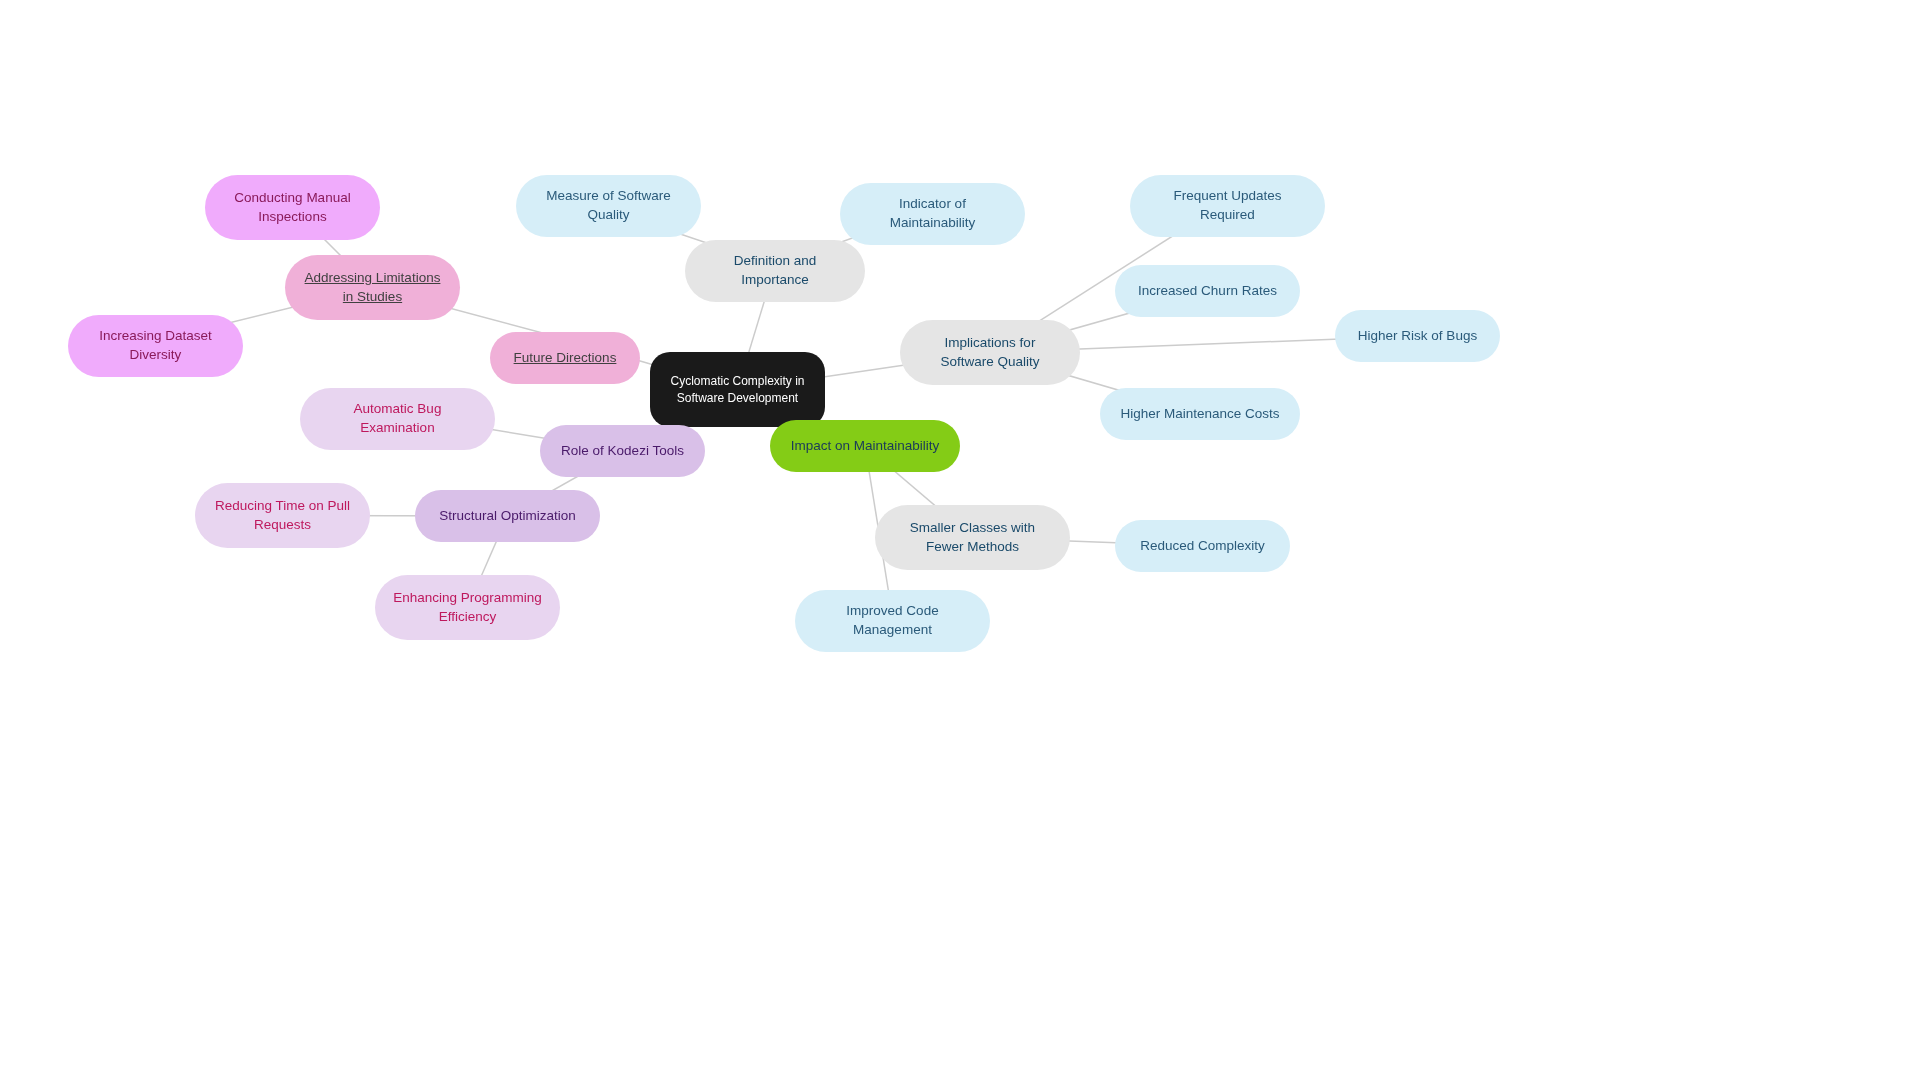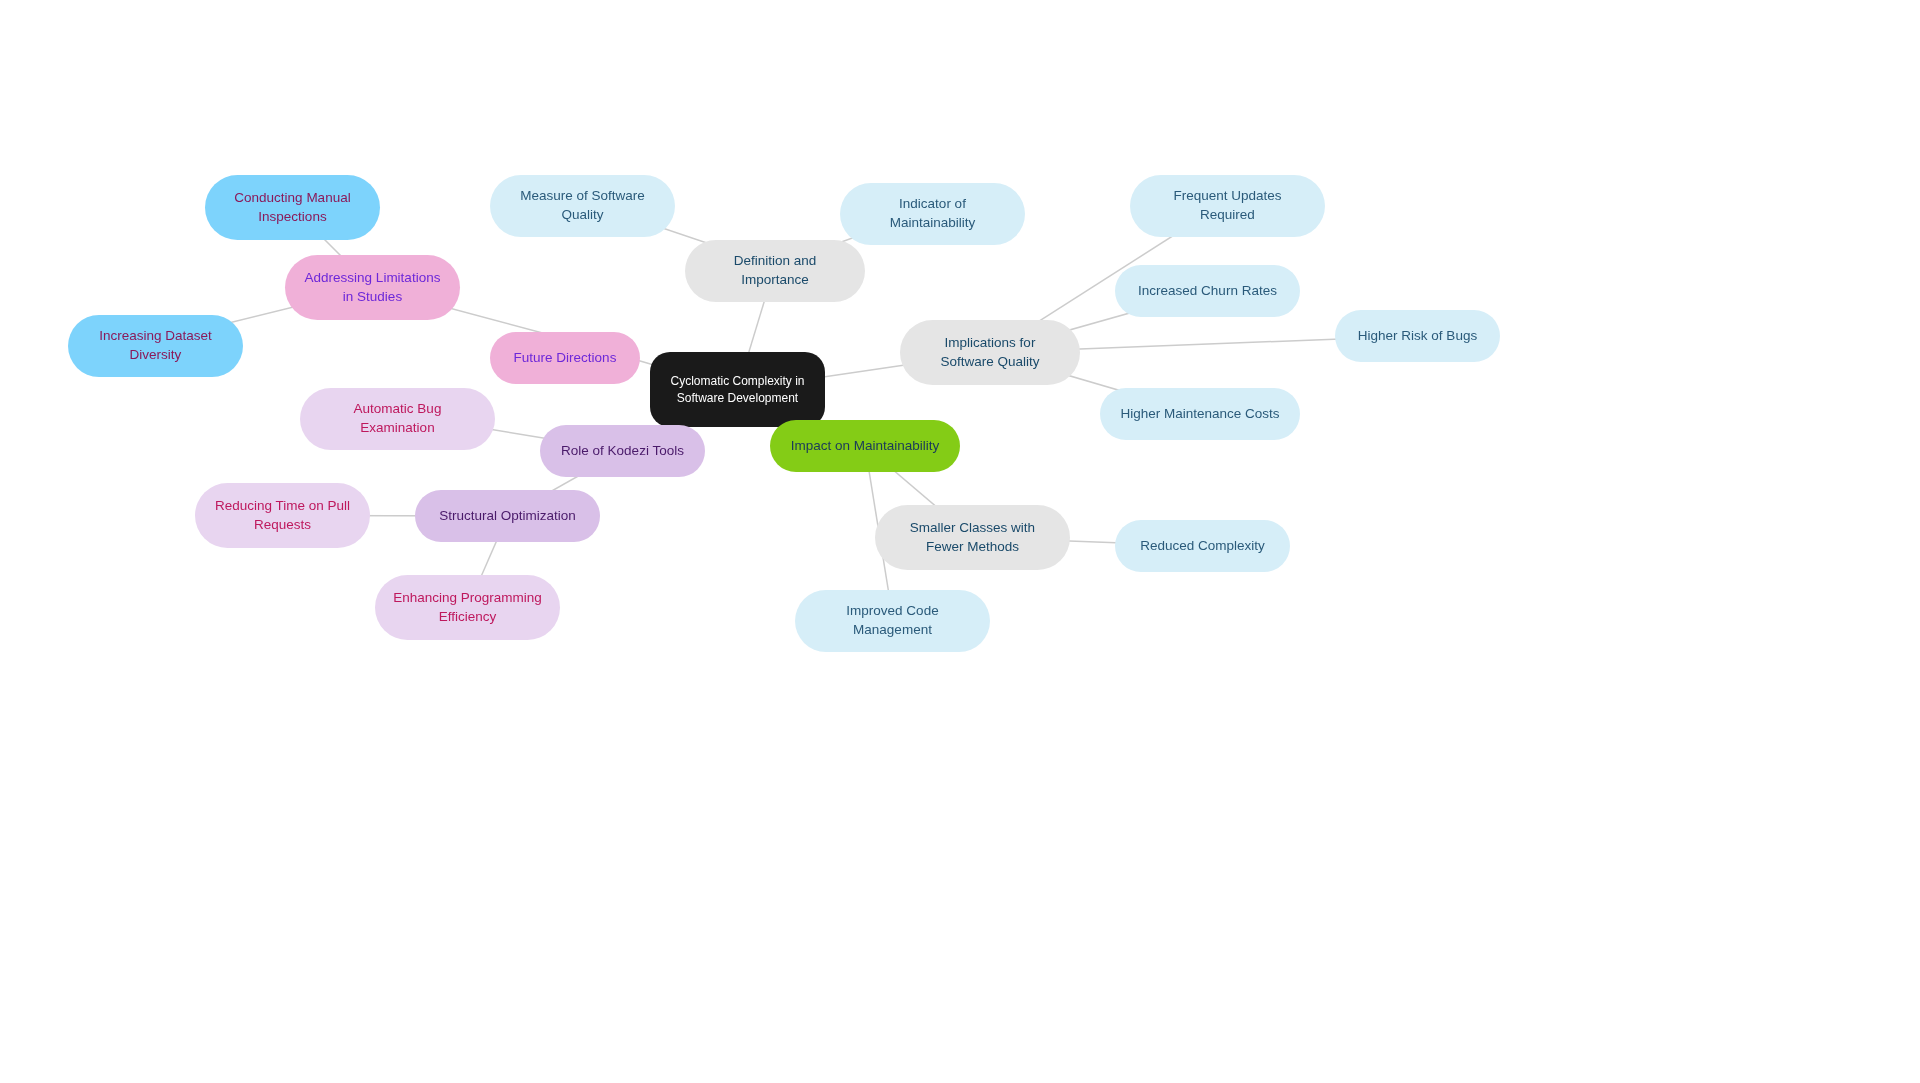--- a/index.html
+++ b/index.html
@@ -59,26 +59,27 @@
     }
     .node-purple-light {
       background: #e8d5f0;
       color: #be185d;
     }
     .node-purple-medium {
       background: #d9c0e8;
       color: #4a1a6a;
     }
     .node-pink-light {
-      background: #7dd3fc;
+      background: #f0abfc;
       color: #8a1a5a;
     }
     .node-pink-medium {
       background: #f0b0d8;
-      color: #6d28d9;
+      color: #404040;
+      text-decoration: underline;
     }
   </style>
 </head>
 <body>
 
 <div id="mindmap-container">
   <svg id="connections">
       <line x1="737.5" y1="389.5" x2="775" y2="266" stroke="#cccccc" stroke-width="1.5"></line>
       <line x1="775" y1="266" x2="582.5" y2="201" stroke="#cccccc" stroke-width="1.5"></line>
       <line x1="775" y1="266" x2="932.5" y2="209" stroke="#cccccc" stroke-width="1.5"></line>
@@ -96,21 +97,21 @@
       <line x1="372.5" y1="287.5" x2="292.5" y2="207.5" stroke="#cccccc" stroke-width="1.5"></line>
       <line x1="372.5" y1="287.5" x2="155.5" y2="341" stroke="#cccccc" stroke-width="1.5"></line>
       <line x1="737.5" y1="389.5" x2="622.5" y2="451" stroke="#cccccc" stroke-width="1.5"></line>
       <line x1="622.5" y1="451" x2="397.5" y2="414" stroke="#cccccc" stroke-width="1.5"></line>
       <line x1="622.5" y1="451" x2="507.5" y2="516" stroke="#cccccc" stroke-width="1.5"></line>
       <line x1="507.5" y1="516" x2="282.5" y2="515.5" stroke="#cccccc" stroke-width="1.5"></line>
       <line x1="507.5" y1="516" x2="467.5" y2="607.5" stroke="#cccccc" stroke-width="1.5"></line>
     </svg>
 <div class="node node-center" style="left: 650px; top: 352px; width: 175px; min-height: 75px;">Cyclomatic Complexity in Software Development</div>
     <div class="node node-blue-medium" style="left: 685px; top: 240px; width: 180px; min-height: 52px;">Definition and Importance</div>
-    <div class="node node-blue-light" style="left: 490px; top: 175px; width: 185px; min-height: 52px;">Measure of Software Quality</div>
+    <div class="node node-blue-light" style="left: 516px; top: 175px; width: 185px; min-height: 52px;">Measure of Software Quality</div>
     <div class="node node-blue-light" style="left: 840px; top: 183px; width: 185px; min-height: 52px;">Indicator of Maintainability</div>
     <div class="node node-blue-medium" style="left: 900px; top: 320px; width: 180px; min-height: 65px;">Implications for Software Quality</div>
     <div class="node node-blue-light" style="left: 1130px; top: 175px; width: 195px; min-height: 52px;">Frequent Updates Required</div>
     <div class="node node-blue-light" style="left: 1115px; top: 265px; width: 185px; min-height: 52px;">Increased Churn Rates</div>
     <div class="node node-blue-light" style="left: 1335px; top: 310px; width: 165px; min-height: 52px;">Higher Risk of Bugs</div>
     <div class="node node-blue-light" style="left: 1100px; top: 388px; width: 200px; min-height: 52px;">Higher Maintenance Costs</div>
     <div class="node node-blue-dark" style="left: 770px; top: 420px; width: 190px; min-height: 52px;">Impact on Maintainability</div>
     <div class="node node-blue-medium" style="left: 875px; top: 505px; width: 195px; min-height: 65px;">Smaller Classes with Fewer Methods</div>
     <div class="node node-blue-light" style="left: 795px; top: 590px; width: 195px; min-height: 52px;">Improved Code Management</div>
     <div class="node node-blue-light" style="left: 1115px; top: 520px; width: 175px; min-height: 52px;">Reduced Complexity</div>

